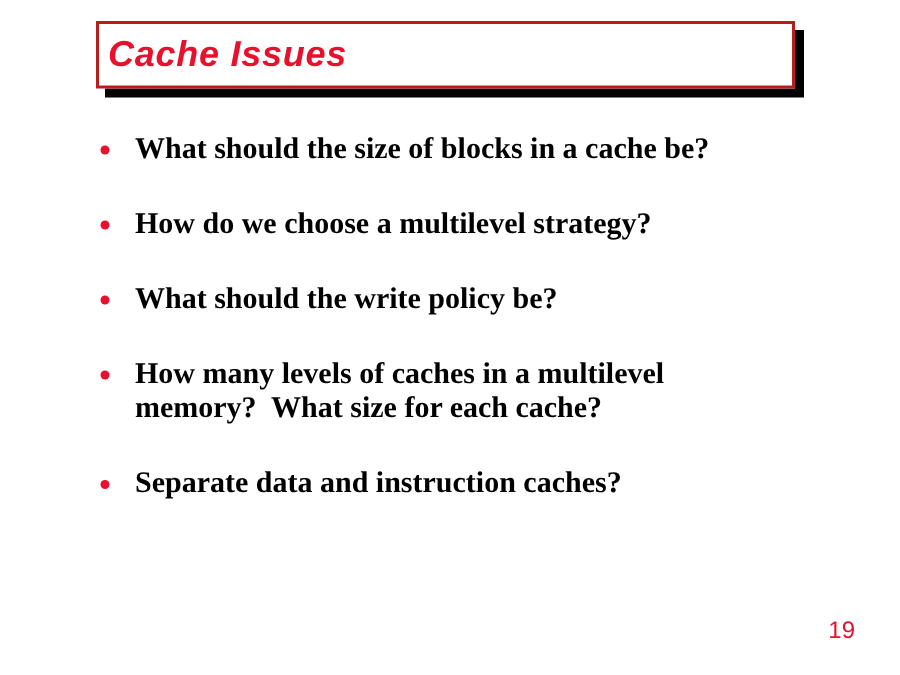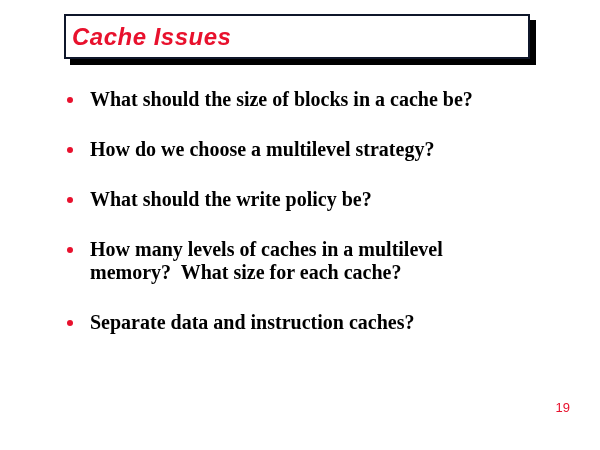--- a/index.html
+++ b/index.html
@@ -15,21 +15,21 @@
     overflow: hidden;
     font-family: "Liberation Sans", sans-serif;
   }
   .title-box {
     position: absolute;
     left: 64px;
     top: 14px;
     width: 462px;
     height: 41px;
     background: #ffffff;
-    border: 2px solid #0f172a;
+    border: 2px solid #b91c1c;
     box-shadow: 6px 6px 0 #000000;
     display: flex;
     align-items: center;
   }
   .title-text {
     color: var(--accent, #E8112D);
     font-size: 24px;
     font-weight: bold;
     font-style: italic;
     padding-left: 6px;
@@ -60,24 +60,24 @@
     font-size: 20px;
     font-weight: bold;
     line-height: 23px;
     font-family: Liberation Serif, serif;
   }
   .bullet-line {
     white-space: pre-wrap;
   }
   .page-number {
     position: absolute;
-    top: 400px;
+    top: 412px;
     right: 30px;
     color: var(--accent, #E8112D);
-    font-size: 13px;
+    font-size: 16px;
     font-weight: normal;
   }
 </style>
 </head>
 <body>
 
 <div class="slide">
 
   <div class="title-box">
     <span class="title-text">Cache Issues</span>

